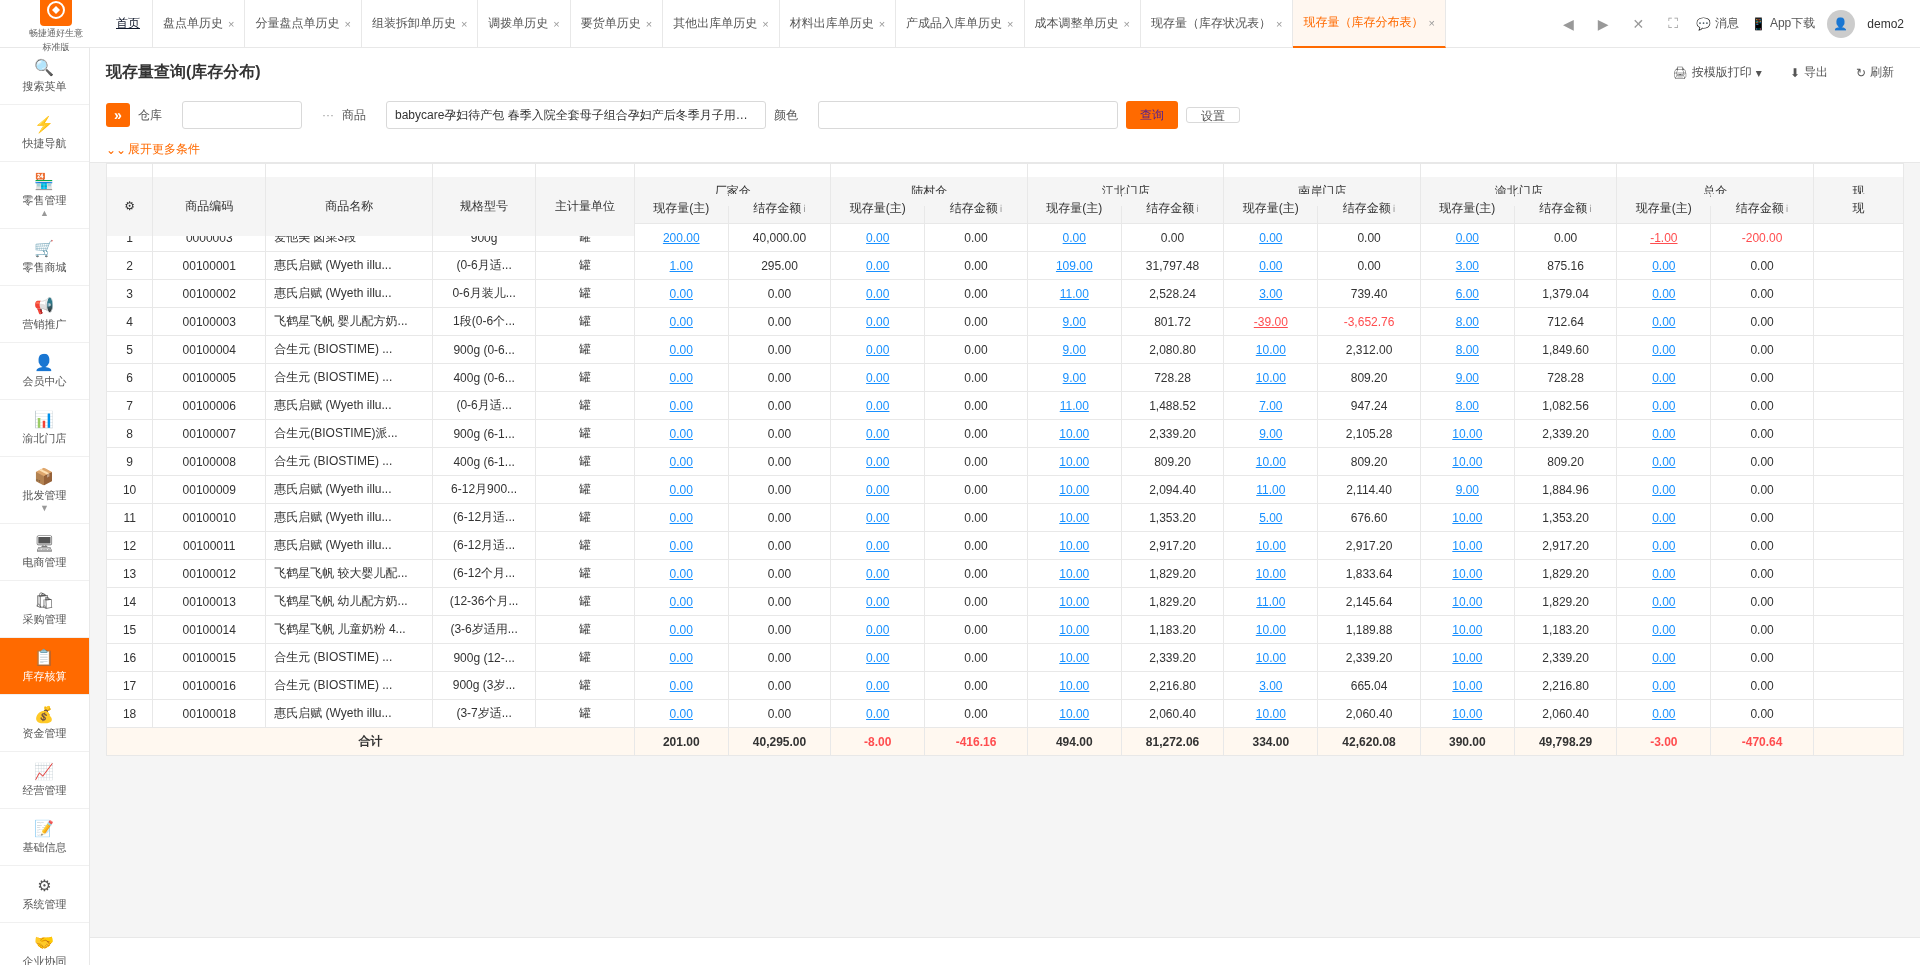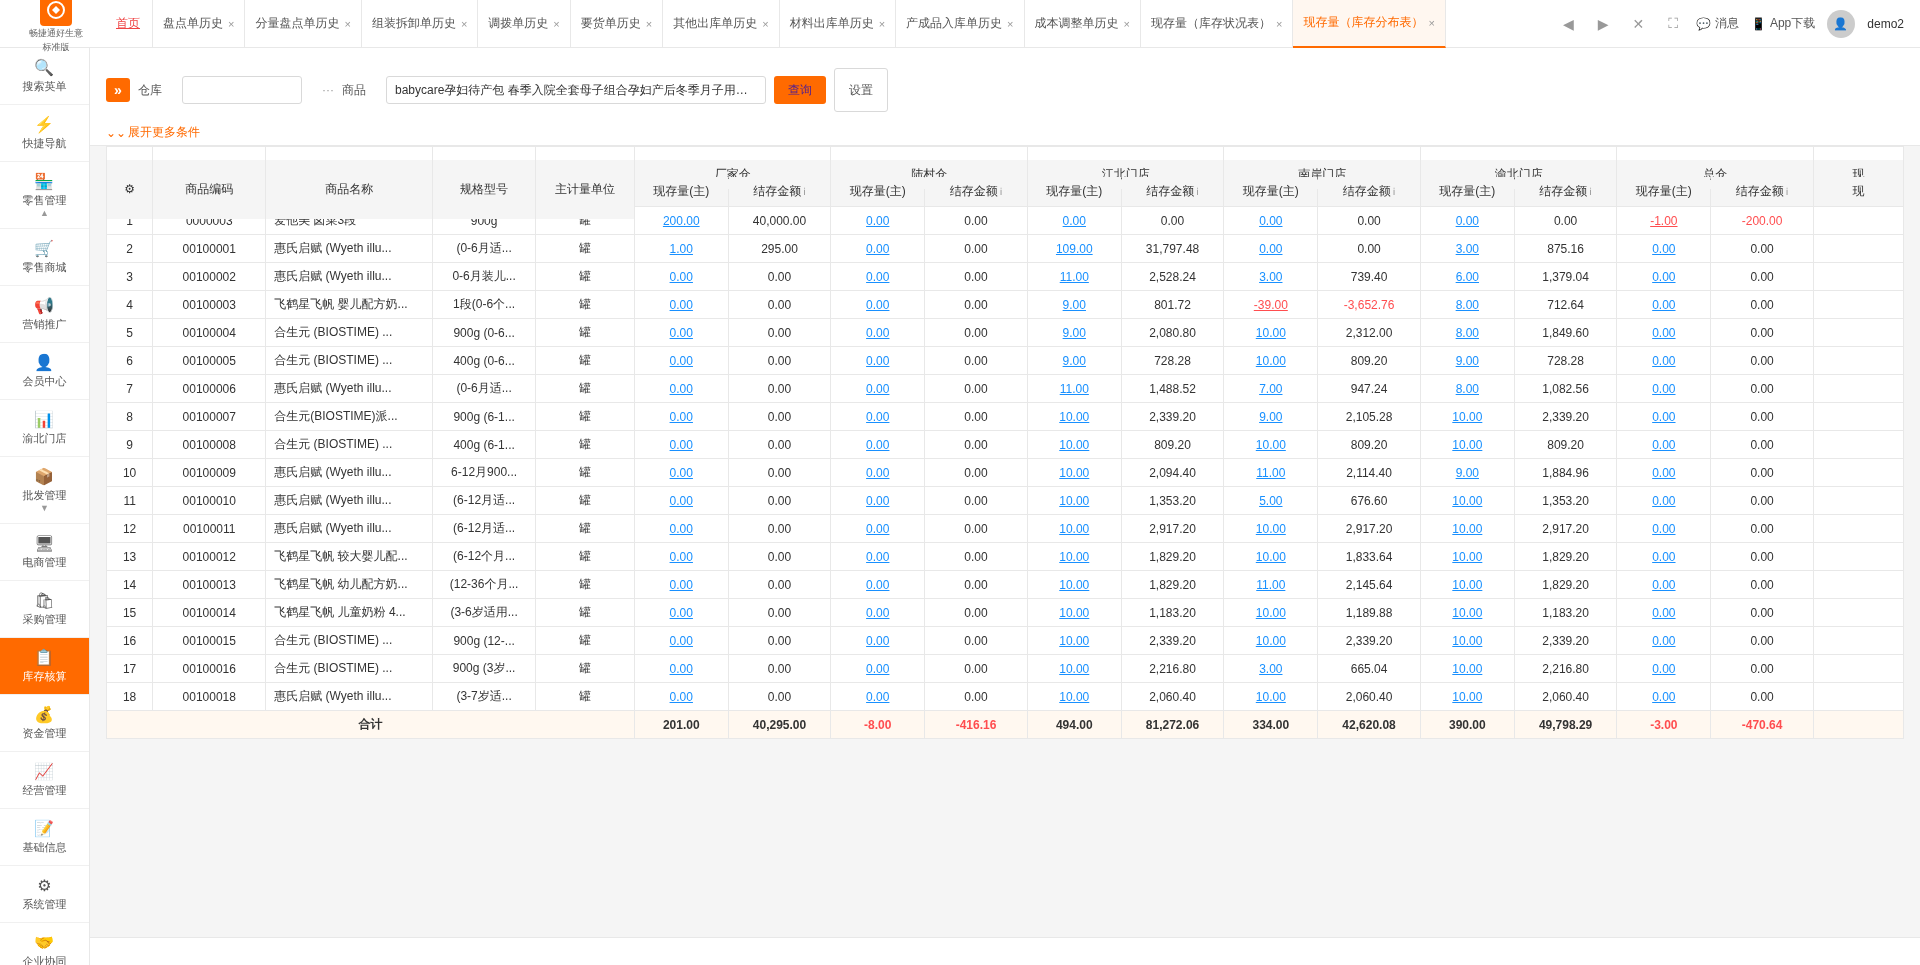--- a/index.html
+++ b/index.html
@@ -47,21 +47,21 @@
       color: #555;
       border-right: 1px solid #e8e8e8;
       cursor: pointer;
       position: relative;
       flex-shrink: 0;
     }
     .top-nav-tabs .tab.active { color: #ff6a00; background: #fff7f0; border-bottom: 2px solid #ff6a00; }
     .top-nav-tabs .tab .close-x {
       margin-left: 5px; color: #999; font-size: 11px; cursor: pointer;
     }
-    .top-nav-tabs .tab.home { color: #ef4444; padding: 0 12px; text-decoration: underline; }
+    .top-nav-tabs .tab.home { color: #0f172a; padding: 0 12px; text-decoration: underline; }
     .tab-arrow { padding: 0 6px; cursor: pointer; color: #999; font-size: 14px; }
     .top-right {
       display: flex; align-items: center; gap: 12px;
       margin-left: auto; flex-shrink: 0;
     }
     .top-right-item { display: flex; align-items: center; gap: 4px; color: #555; font-size: 12px; cursor: pointer; }
     .avatar { width: 28px; height: 28px; border-radius: 50%; background: #ccc; display: flex; align-items: center; justify-content: center; overflow: hidden; }
 
     
     .layout { display: flex; height: calc(965px - 48px); }
@@ -152,21 +152,21 @@
       padding: 0 8px; font-size: 12px;
       background: #fff;
     }
     .btn-search {
       height: 28px; padding: 0 14px;
       background: #ff6a00; color: #4c1d95;
       border: none; border-radius: 3px;
       font-size: 12px; cursor: pointer;
     }
     .btn-setting {
-      height: 44px; padding: 0 14px;
+      height: 16px; padding: 0 14px;
       background: #fff; color: #555;
       border: 1px solid #d9d9d9; border-radius: 3px;
       font-size: 12px; cursor: pointer;
     }
     .expand-more {
       display: flex; align-items: center; gap: 2px;
       color: #ff6a00; font-size: 12px; cursor: pointer;
       padding: 4px 0;
     }
 
@@ -350,31 +350,53 @@
     <div class="sidebar-item">
       <span class="s-icon">🤝</span>
       <span>企业协同</span>
     </div>
 
   </div>
 
   <div class="main-content">
 
     <div class="page-header">
+      <div class="page-title-row">
+        <div class="page-title">现存量查询(库存分布)</div>
+        <div class="page-actions">
+          <button class="btn-action">
+            <span>🖨</span>
+            <span>按模版打印</span>
+            <span>▾</span>
+          </button>
+          <button class="btn-action">
+            <span>⬇</span>
+            <span>导出</span>
+          </button>
+          <button class="btn-action">
+            <span>↻</span>
+            <span>刷新</span>
+          </button>
+        </div>
+      </div>
 
       <div class="filter-row">
         <button class="filter-expand-btn">»</button>
         <div class="filter-group">
           <span class="filter-label">仓库</span>
           <input class="filter-input filter-input-wide" type="text" value="" style="">
           <span class="filter-dots">···</span>
         </div>
         <div class="filter-group">
           <span class="filter-label">商品</span>
           <input class="product-input-long" type="text" value="babycare孕妇待产包 春季入院全套母子组合孕妇产后冬季月子用品 22件套 &gt; ..." style="">
+        </div>
+        <div class="filter-group">
+          <span class="filter-label">颜色</span>
+          <input class="color-input" type="text" value="" style="">
         </div>
         <button class="btn-search">查询</button>
         <button class="btn-setting">设置</button>
       </div>
       <div class="expand-more">
         <span>⌄⌄</span>
         <span>展开更多条件</span>
       </div>
     </div>
 

